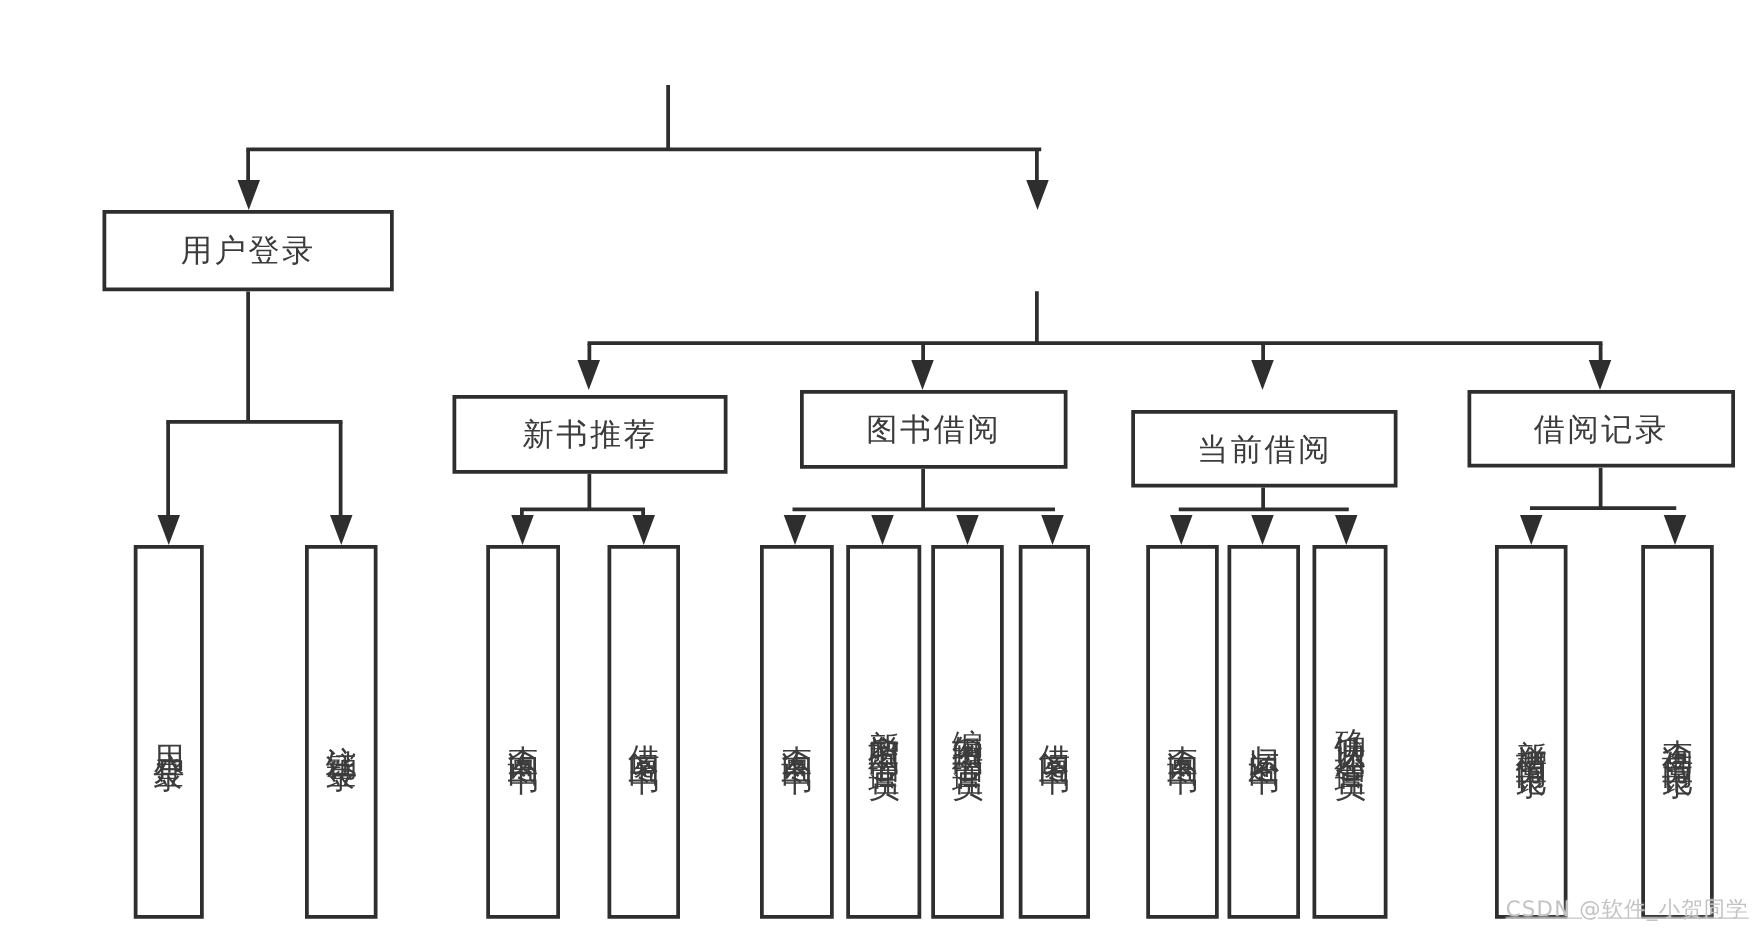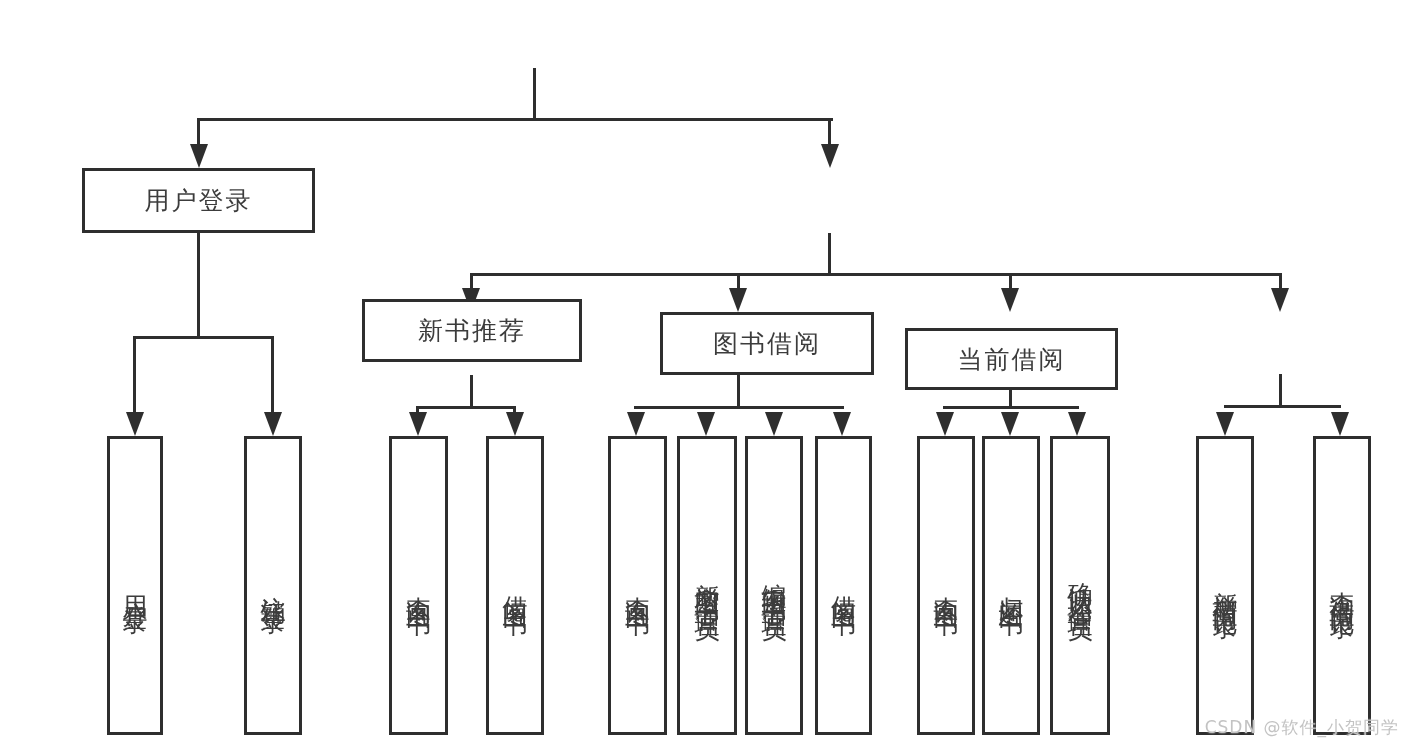--- a/index.html
+++ b/index.html
@@ -48,20 +48,21 @@
   .watermark{
     position:absolute;
     right:6px;
     top:716px;
     font-size:17px;
     color:#c3c3c3;
     text-shadow:0 0 2px #ffffff;
     letter-spacing:1px;
     z-index:5;
     white-space:nowrap;
+    text-decoration:underline;
   }
 </style>
 </head>
 <body>
 
 <div class="stage">
 
 
   <div class="ln" style="left:533px;top:68px;width:3px;height:52px"></div>
   <div class="ln" style="left:197px;top:118px;width:636px;height:3px"></div>
@@ -83,23 +84,24 @@
   <div class="ln" style="left:470px;top:273px;width:812px;height:3px"></div>
   <div class="ln" style="left:470px;top:275px;width:3px;height:15px"></div>
   <div class="ar" style="left:462px;top:288px"></div>
   <div class="ln" style="left:737px;top:275px;width:3px;height:15px"></div>
   <div class="ar" style="left:729px;top:288px"></div>
   <div class="ln" style="left:1009px;top:275px;width:3px;height:15px"></div>
   <div class="ar" style="left:1001px;top:288px"></div>
   <div class="ln" style="left:1279px;top:275px;width:3px;height:15px"></div>
   <div class="ar" style="left:1271px;top:288px"></div>
 
-  <div class="box h" style="left:362px;top:299px;width:220px;height:63px">新书推荐</div>
-  <div class="box h" style="left:660px;top:312px;width:214px;height:63px">图书借阅</div>
+  <div class="box h" style="left:362px;top:316px;width:220px;height:63px">新书推荐</div>
+  <div class="box h" style="left:640px;top:312px;width:214px;height:63px">图书借阅</div>
   <div class="box h" style="left:905px;top:328px;width:213px;height:62px">当前借阅</div>
+  <div class="box h" style="left:1174px;top:312px;width:214px;height:62px">借阅记录</div>
 
   <div class="ln" style="left:470px;top:375px;width:3px;height:33px"></div>
   <div class="ln" style="left:416px;top:406px;width:100px;height:3px"></div>
   <div class="ln" style="left:416px;top:408px;width:3px;height:8px"></div>
   <div class="ar" style="left:409px;top:412px"></div>
   <div class="ln" style="left:513px;top:408px;width:3px;height:8px"></div>
   <div class="ar" style="left:506px;top:412px"></div>
 
   <div class="ln" style="left:737px;top:375px;width:3px;height:33px"></div>
   <div class="ln" style="left:634px;top:406px;width:210px;height:3px"></div>

